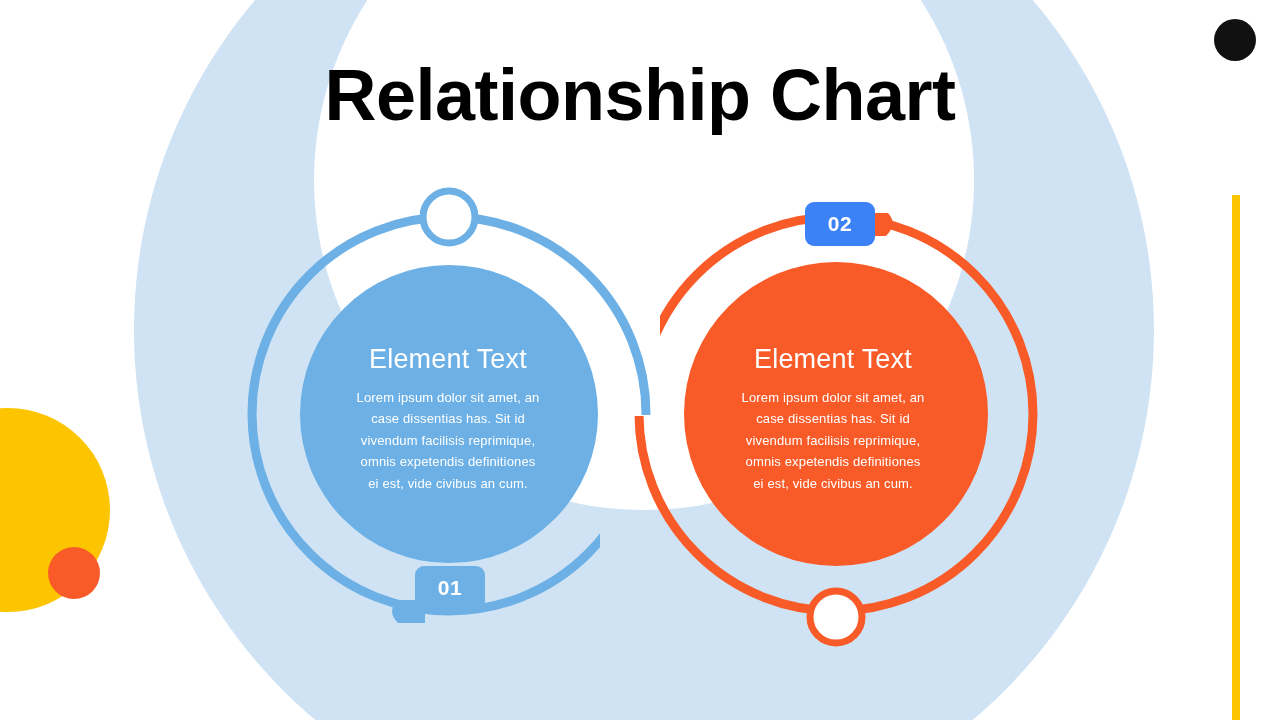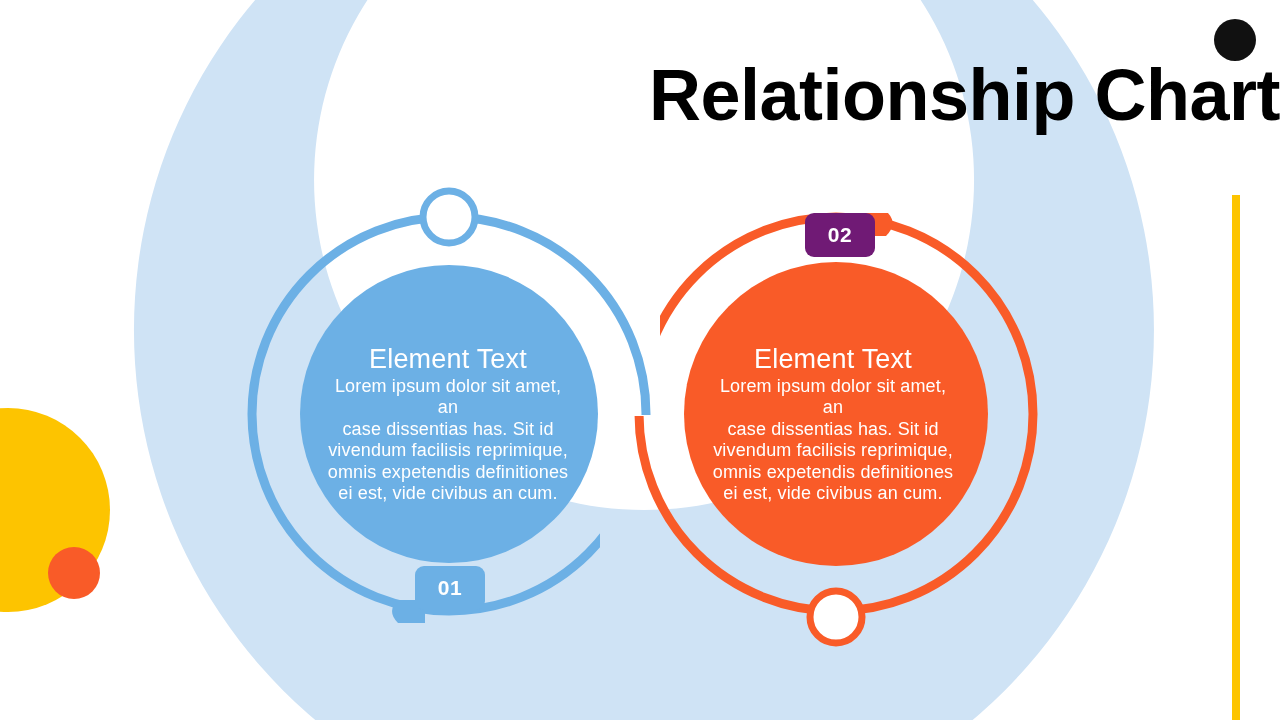--- a/index.html
+++ b/index.html
@@ -29,21 +29,21 @@
     width: 1280px;
     height: 720px;
   }
 
   
   #page-title {
     position: absolute;
     left: 0;
     top: 58px;
     width: 1280px;
-    text-align: right;
+    text-align: center;
     font-family: "Liberation Sans", sans-serif;
     font-size: 72px;
     font-weight: bold;
     letter-spacing: -0.5px;
     color: #000000;
     line-height: 1.05;
     white-space: nowrap;
   }
 
   
@@ -55,25 +55,25 @@
   .node-heading {
     font-family: "Liberation Sans", sans-serif;
     font-size: 27px;
     font-weight: normal;
     letter-spacing: 0.2px;
     margin: 0 0 1px 0;
     line-height: 1.1;
   }
   .node-body {
     font-family: "Liberation Sans", sans-serif;
-    font-size: 18px;
+    font-size: 13px;
     font-weight: normal;
     line-height: 21.5px;
     letter-spacing: 0.15px;
-    margin: 1px;
+    margin: 12px;
   }
 
   #node-1-text { left: 323px; top: 345px; width: 250px; }
   #node-2-text { left: 708px; top: 345px; width: 250px; }
 
   
   .badge {
     position: absolute;
     width: 70px;
     height: 44px;
@@ -88,22 +88,21 @@
     letter-spacing: 0.5px;
   }
   #badge-01 {
     left: 415px;
     top: 566px;
     background: #6CB0E5;
   }
   #badge-02 {
     left: 805px;
     top: 202px;
-    background: #701a75;
-    margin-top: 11px;
+    background: #3b82f6;
   }
 </style>
 </head>
 <body>
 
 <div id="slide">
 
   <svg id="bg-layer" viewBox="0 0 1280 720">
 
     <g>

